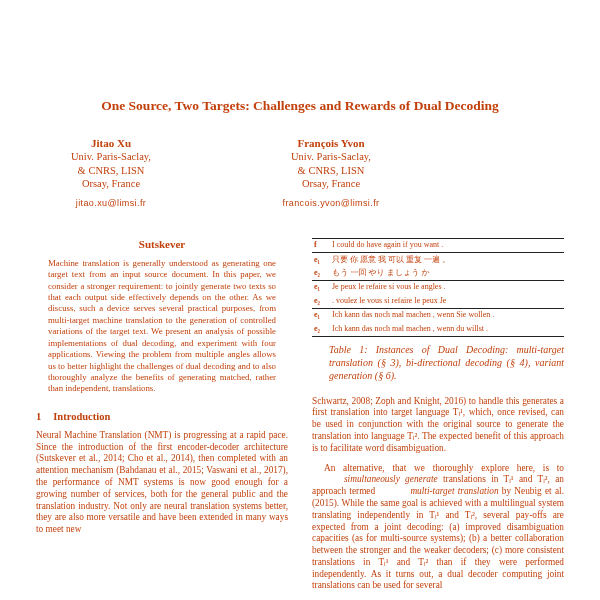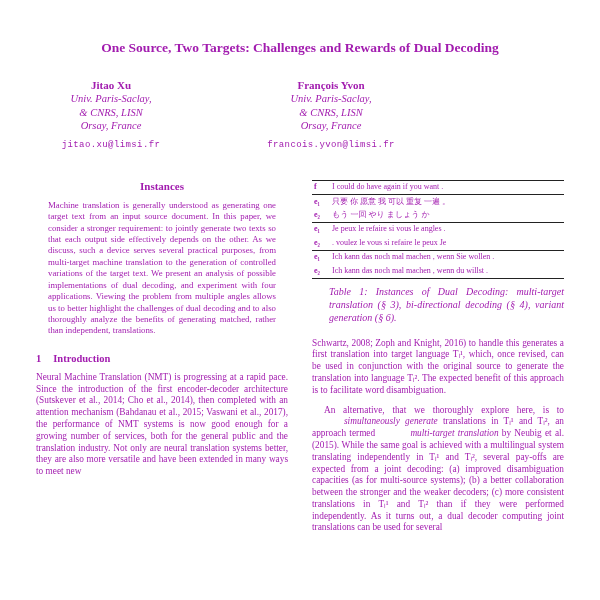--- a/index.html
+++ b/index.html
@@ -1,44 +1,44 @@
 <!DOCTYPE html>
 <html><head>
 <meta charset="utf-8">
 <style>
   html, body { margin: 0; padding: 0; background: #ffffff; }
   .page {
     position: relative;
     width: 600px; height: 600px;
     margin: 0 auto;
     background: #ffffff;
-    color: #a21caf;
+    color: #c2410c;
     font-family: "Liberation Serif", serif;
     overflow: hidden;
     box-sizing: border-box;
-    padding: 40px 36px 0 36px;
+    padding: 98px 36px 0 36px;
   }
   .title {
     text-align: center;
     font-size: 13.5px;
     font-weight: bold;
     margin: 0 0 22px 0;
     line-height: 1.2;
   }
   .authors {
     display: flex;
     gap: 70px;
     text-align: center;
     margin-bottom: 30px;
   }
   .author { min-width: 150px; }
   .author-name { font-weight: bold; font-size: 11px; line-height: 1.3; }
-  .author-line { font-size: 10.5px; line-height: 1.28; font-style: italic; }
+  .author-line { font-size: 10.5px; line-height: 1.28; }
   .author-email {
-    font-family: Liberation Mono, monospace;
+    font-family: Liberation Sans, sans-serif;
     font-size: 9px;
     margin-top: 7px;
     letter-spacing: 0.4px;
   }
   .columns { display: flex; gap: 24px; align-items: flex-start; }
   .col { width: 252px; box-sizing: border-box; }
 
   
   .abstract-head {
     text-align: center;
@@ -117,21 +117,21 @@
       <div class="author-line">Univ. Paris-Saclay,</div>
       <div class="author-line">&amp; CNRS, LISN</div>
       <div class="author-line">Orsay, France</div>
       <div class="author-email">francois.yvon@limsi.fr</div>
     </div>
   </div>
 
   <div class="columns">
 
     <div class="col">
-      <h2 class="abstract-head">Instances</h2>
+      <h2 class="abstract-head">Sutskever</h2>
       <p class="abstract-text">Machine translation is generally understood as generating one target text from an input source document. In this paper, we consider a stronger requirement: to jointly generate two texts so that each output side effectively depends on the other.  As we discuss, such a device serves several practical purposes, from multi-target machine translation to the generation of controlled variations of the target text. We present an analysis of possible implementations of dual decoding, and experiment with four applications. Viewing the problem from multiple angles allows us to better highlight the challenges of dual decoding and to also thoroughly analyze the benefits of generating matched, rather than independent, translations.</p>
       <h2 class="section-head">
         <span class="sec-num">1</span><span>Introduction</span>
       </h2>
       <p class="body-par">Neural Machine Translation (NMT) is progressing at a rapid pace.  Since the introduction of the first encoder-decoder architecture (Sutskever et al., 2014; Cho et al., 2014), then completed with an attention mechanism (Bahdanau et al., 2015; Vaswani et al., 2017), the performance of NMT systems is now good enough for a growing number of services, both for the general public and the translation industry. Not only are neural translation systems better, they are also more versatile and have been extended in many ways to meet new</p>
     </div>
 
     <div class="col">
 
       <div class="ptable">

